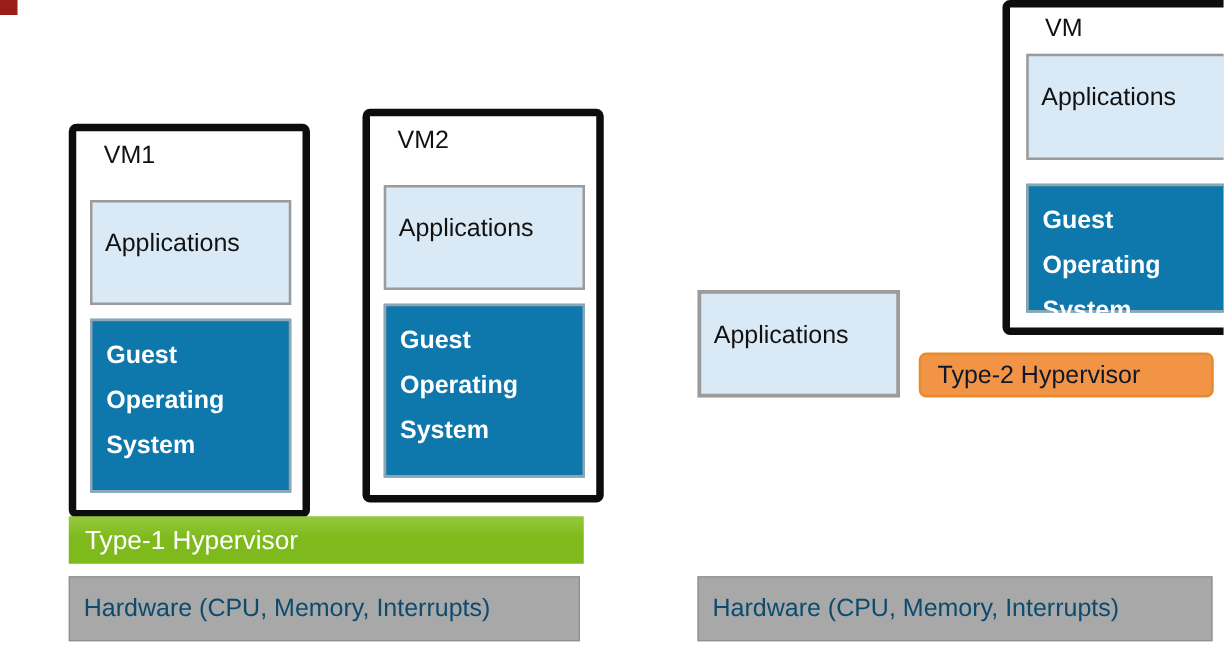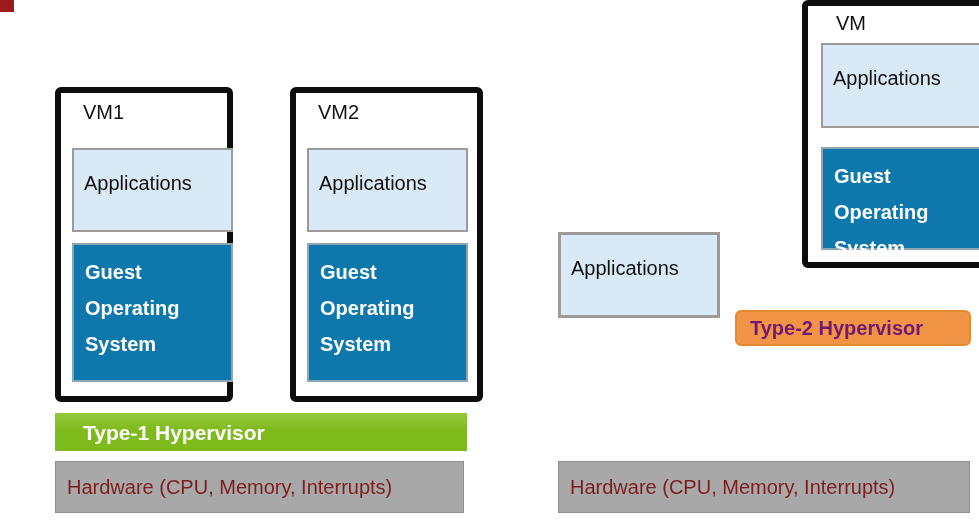--- a/index.html
+++ b/index.html
@@ -64,59 +64,58 @@
   .bar {
     position: absolute;
     display: flex;
     align-items: center;
     font-size: 20px;
     line-height: 1;
   }
   .bar-green {
     background: linear-gradient(var(--green-light, #95c93d) 0%, var(--green, #7fba1d) 45%);
     color: #ffffff;
-    font-weight: bold;
+    font-weight: normal;
     font-size: 21px;
-    padding-left: 28px;
+    padding-left: 13px;
     text-align: center;
   }
   .bar-orange {
     background: var(--orange, #f19445);
     border: 2px solid var(--orange-border, #e68a2e);
     border-radius: 6px;
-    color: #701a75;
-    font-weight: bold;
+    color: #0f172a;
+    font-weight: normal;
     padding-left: 13px;
-    margin-top: 28px;
   }
   .bar-gray {
     background: var(--gray, #a8a8a8);
     border: 1px solid var(--gray-border, #8f8f8f);
-    color: #7f1d1d;
+    color: #0c4a6e;
     padding-left: 11px;
     text-align: center;
   }
   .os-box {
     position: absolute;
     background: var(--os-blue, #0e77ab);
     border-bottom: 3px solid var(--os-blue-dark, #0c6694);
     color: #ffffff;
     font-weight: bold;
     font-size: 20px;
     padding: 11px 0 0 13px;
   }
 </style>
 </head>
 <body>
 
 <div class="canvas">
 
   <div class="marker"></div>
 
-  <div class="vm-box" style="left:55px; top:87px; width:178px; height:315px;">
+  <div class="vm-box" style="left:55px; top:99px; width:193px; height:315px;">
     <span class="vm-label" style="margin:8px 0 0 22px;">VM1</span>
     <div class="apps-box" style="left:11px; top:55px; width:161px; height:84px;">
       <span>Applications</span>
     </div>
     <div class="guest-box" style="left:11px; top:150px; width:161px; height:139px;">
       <span>Guest Operating System</span>
     </div>
   </div>
 
   <div class="vm-box" style="left:270px; top:87px; width:193px; height:315px;margin-left:20px;">

